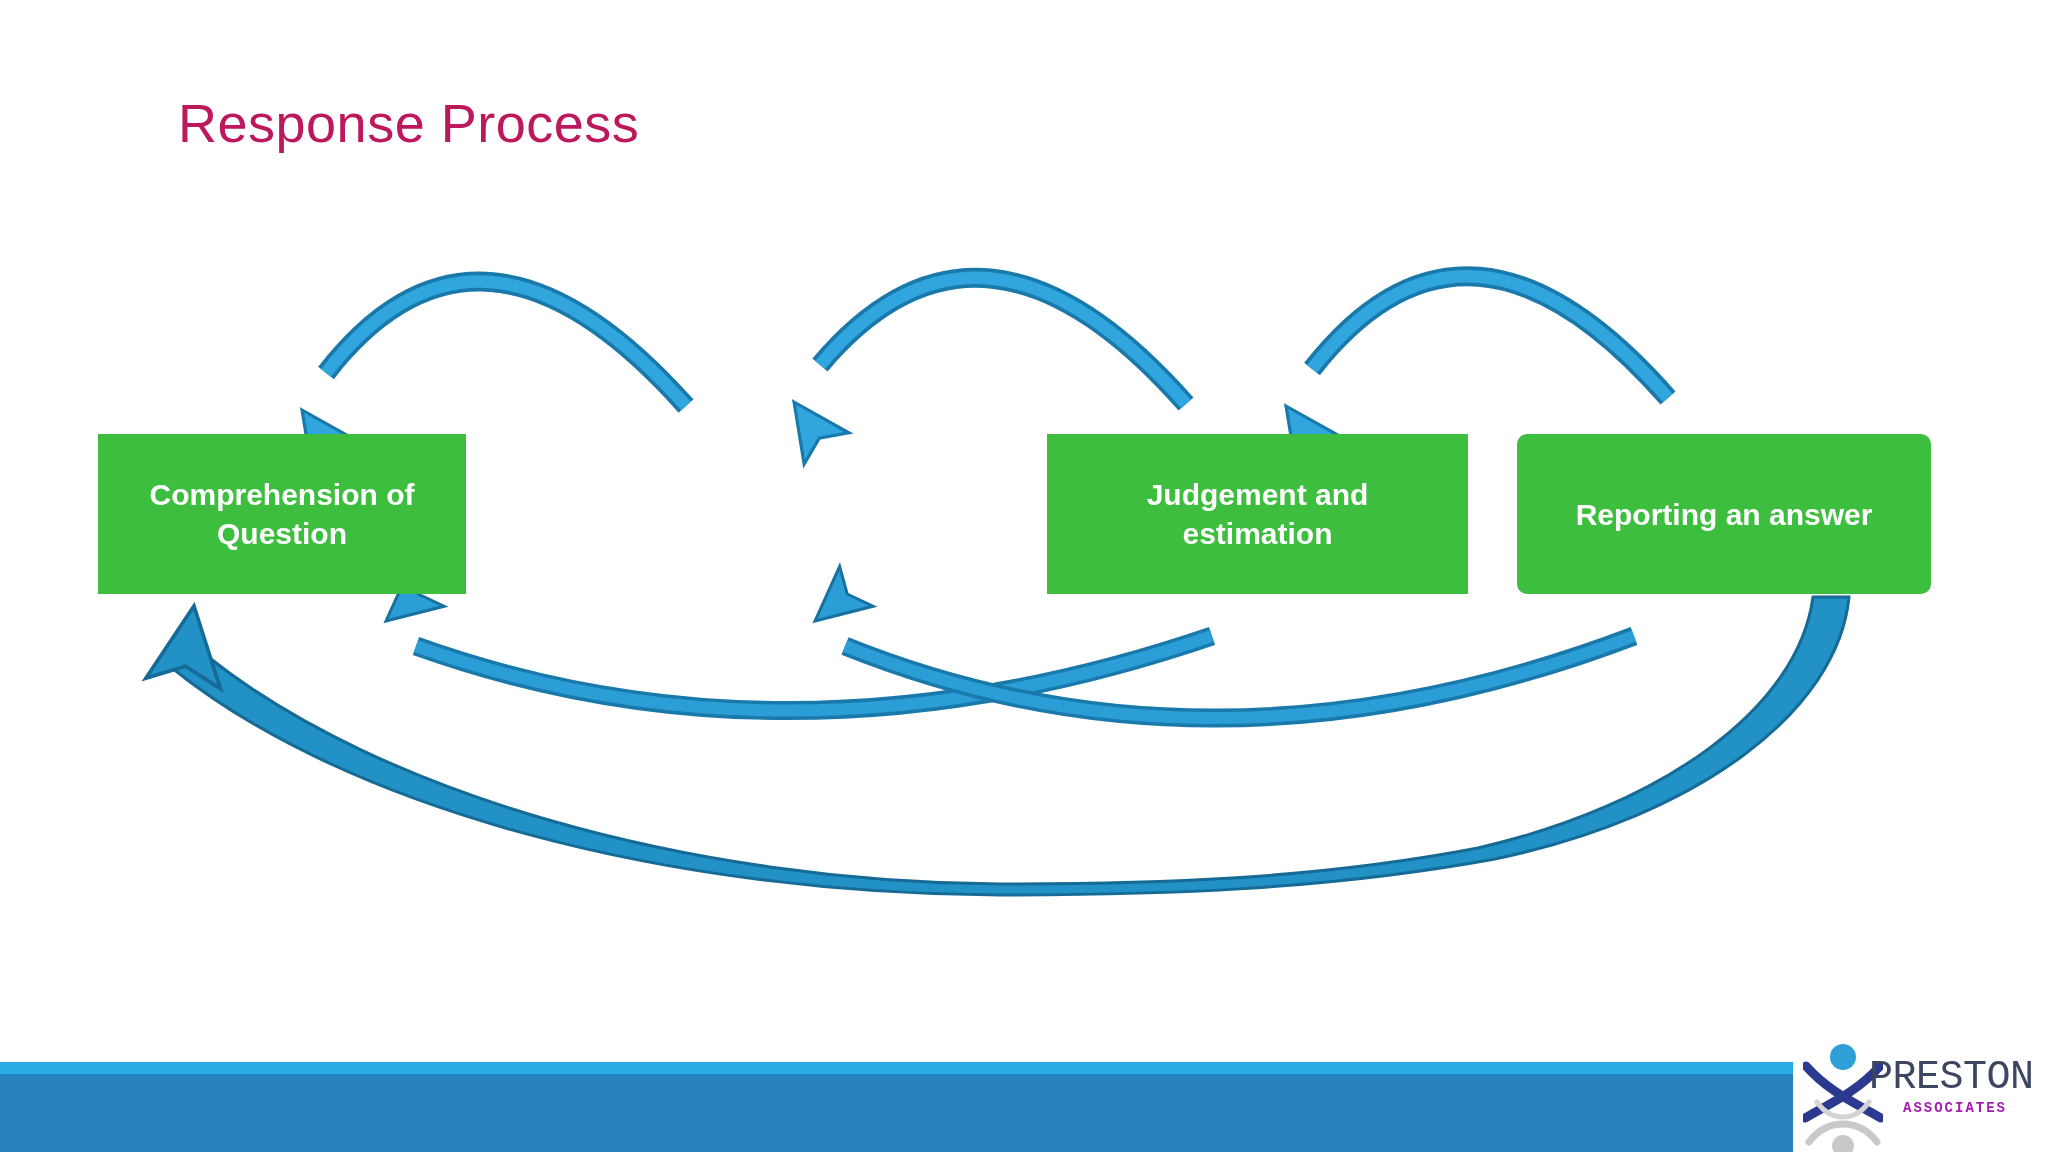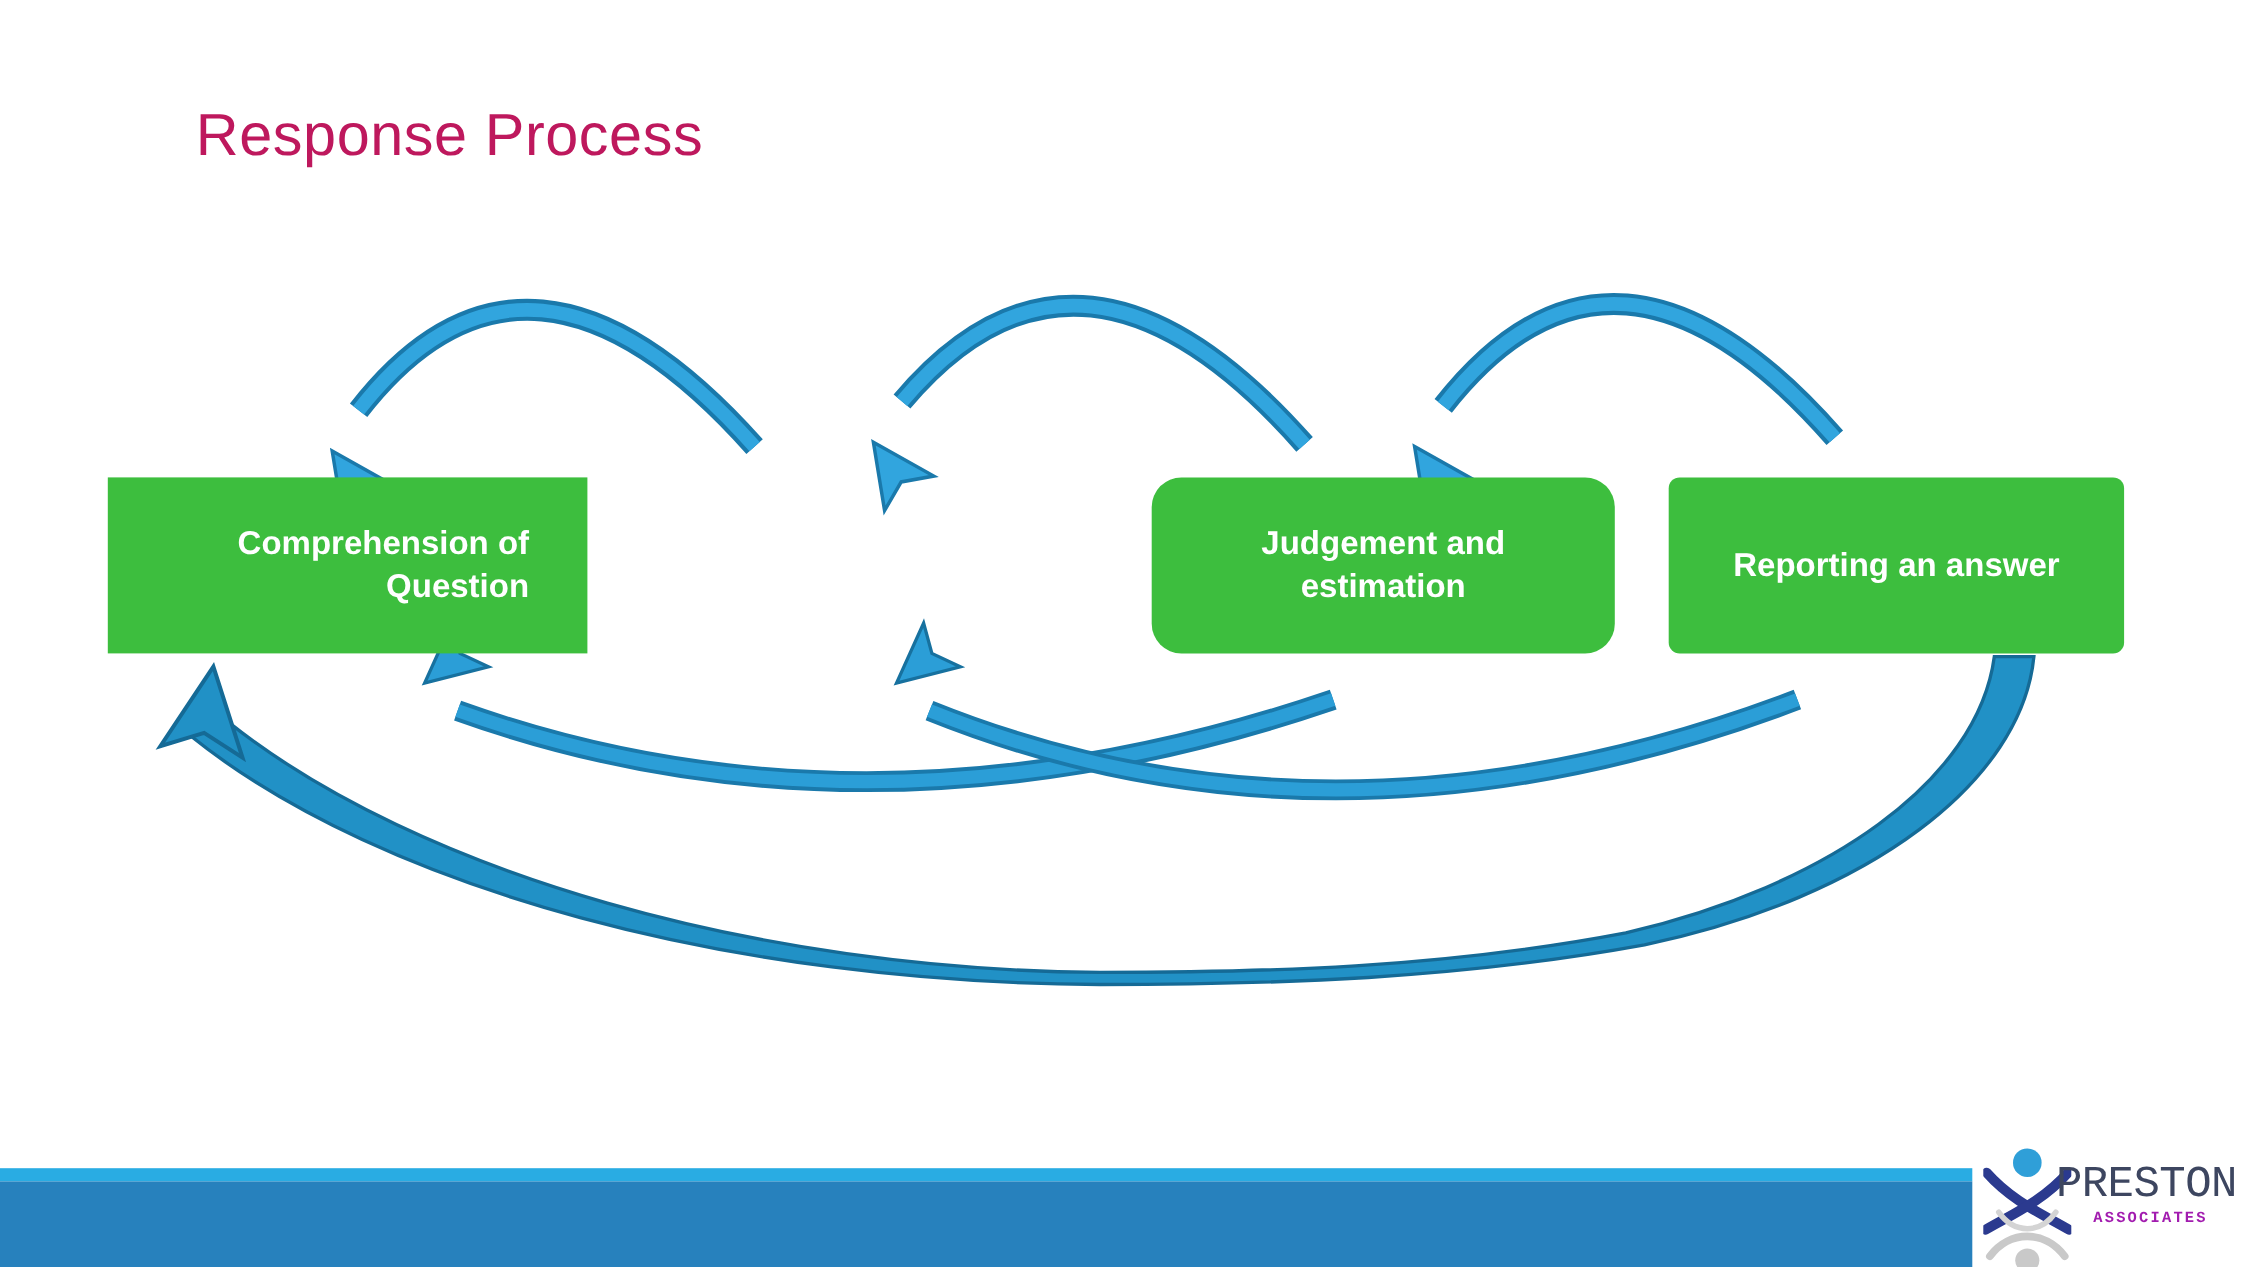--- a/index.html
+++ b/index.html
@@ -11,23 +11,23 @@
     position:absolute;left:178px;top:92px;font-size:54px;font-weight:normal;
     color:#be185d;letter-spacing:0.5px;
   }
   .pbox{
     position:absolute;top:434px;height:160px;background:#3dbe3e;
     display:flex;align-items:center;justify-content:center;text-align:center;
   }
   .pbox .lbl{
     color:#ffffff;font-size:30px;font-weight:bold;line-height:1.3;
   }
-  #box1{left:98px;width:436px;text-align:right;}
+  #box1{left:98px;width:368px;}
   #box2{left:571px;width:424px;}
-  #box3{left:1047px;width:421px;border-radius:27px;}
+  #box3{left:1047px;width:421px;}
   #box4{left:1517px;width:414px;border-radius:10px;}
   #box1 .lbl{max-width:330px;}
   #box3 .lbl{max-width:300px;}
   svg.arrow-layer{position:absolute;left:0;top:0;}
   .arc-dark{fill:none;stroke:#1a79ab;stroke-linecap:butt;}
   .arc-light{fill:none;stroke:#31a5de;stroke-linecap:butt;}
   .arc-light.low{stroke:#2b9ed7;}
   .head{fill:#31a5de;stroke:#1a79ab;stroke-width:3px;}
   .head.low{fill:#2b9ed7;stroke:#17719f;}
   .big-arc{fill:#2191c6;stroke:#156a96;stroke-width:3px;}

